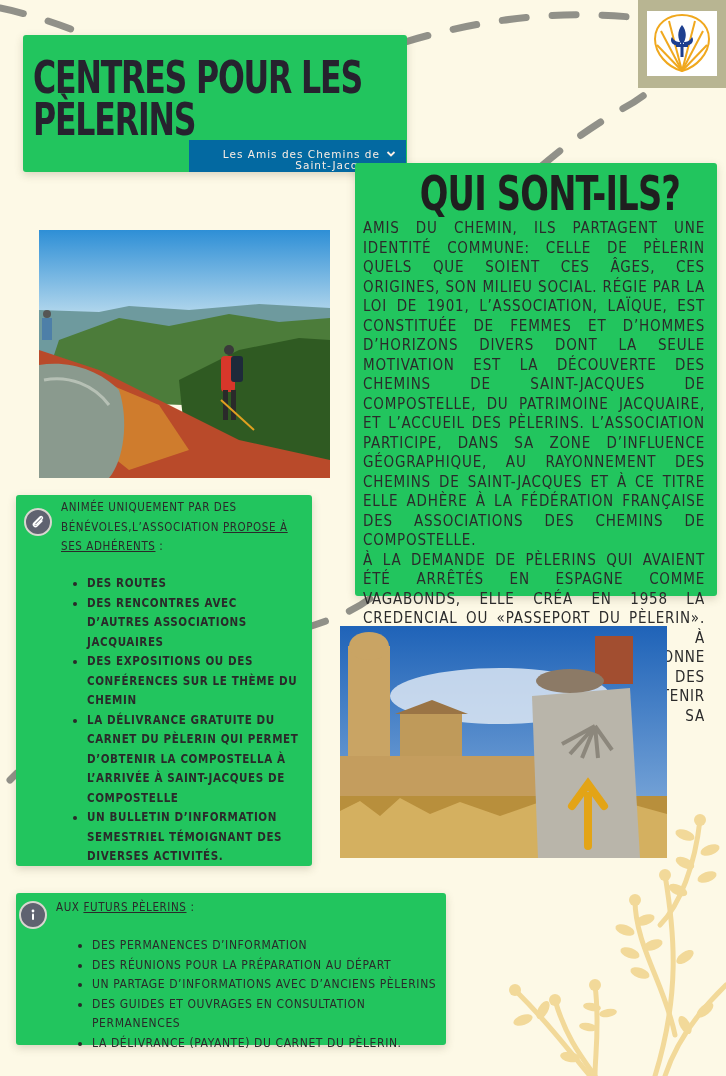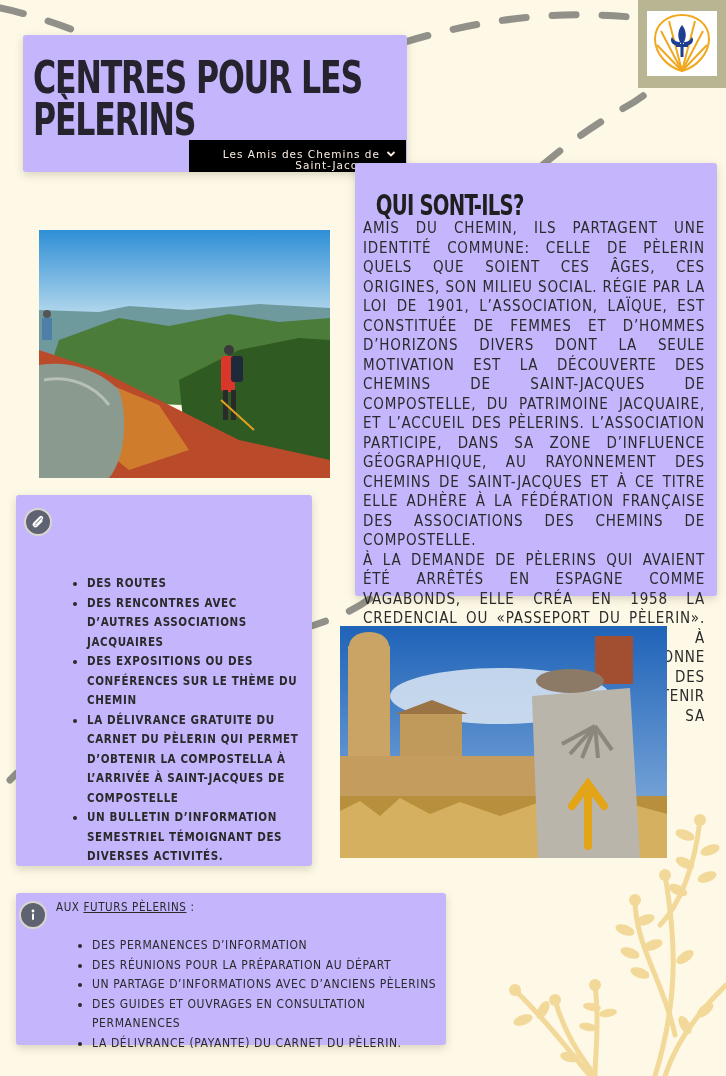--- a/index.html
+++ b/index.html
@@ -4,49 +4,49 @@
   <style>
     html, body { margin: 0; padding: 0; }
     body {
       width: 726px; height: 1076px; position: relative; overflow: hidden;
       background: #fdf9e6;
       font-family: "DejaVu Sans Condensed", "Liberation Sans Narrow", "Liberation Sans", sans-serif;
       color: #2a2a2a;
     }
     .path-layer { position: absolute; left: 0; top: 0; width: 726px; height: 1076px; pointer-events: none; }
     .card {
-      position: absolute; background: #c4b5fd;
+      position: absolute; background: #22c55e;
       box-shadow: 0 3px 8px rgba(90, 80, 50, 0.22);
       border-radius: 3px;
     }
     
     .title-card { left: 23px; top: 35px; width: 384px; height: 137px; }
     .title-text {
       position: absolute; left: 10px; top: 22px; width: 370px;
       font-family: "Liberation Sans Narrow", "DejaVu Sans Condensed", "Liberation Sans", sans-serif;
       font-weight: 700; font-size: 45px; line-height: 42px; color: #26222e;
       letter-spacing: -1.5px; transform: scaleX(0.78); transform-origin: left top;
       white-space: nowrap;
     }
     .subtitle-bar {
       position: absolute; left: 189px; top: 140px; width: 217px; height: 32px;
-      background: #000000; color: #fbeee4;
+      background: #0369a1; color: #fbeee4;
       font-family: "DejaVu Sans", sans-serif; font-size: 10.5px; letter-spacing: 1px;
       text-align: right; box-sizing: border-box; padding: 9px 26px 0 0; line-height: 11px;
     }
     .chev { position: absolute; right: 10px; top: 9px; width: 10px; height: 10px; }
     
     .logo-box { position: absolute; left: 638px; top: 0; width: 88px; height: 88px; background: #b8b592; }
     .logo-inner { position: absolute; left: 9px; top: 11px; width: 70px; height: 65px; background: #ffffff; }
     
     .who-card { left: 355px; top: 163px; width: 362px; height: 433px; }
     .who-heading {
-      position: absolute; left: 0; top: 21px; width: 100%; text-align: left;
+      position: absolute; left: 0; top: 8px; width: 100%; text-align: right;
       font-family: "Liberation Sans Narrow", "DejaVu Sans Condensed", "Liberation Sans", sans-serif;
-      font-weight: 700; font-size: 28px; line-height: 44px; color: #1f1f1f;
+      font-weight: 700; font-size: 48px; line-height: 44px; color: #1f1f1f;
       letter-spacing: -1px;
     }
     .who-heading span { display: inline-block; transform: scaleX(0.78); }
     .who-body {
       position: absolute; left: 8px; top: 56px; width: 342px;
       font-family: "DejaVu Sans Condensed", "Liberation Sans Narrow", sans-serif;
       font-size: 15px; line-height: 19.5px; letter-spacing: 0.8px; text-align: justify;
       text-transform: uppercase; color: #2b2b2b;
     }
     .who-body p { margin: 0; }
@@ -165,20 +165,23 @@
     <circle cx="8" cy="84" r="4" fill="#555"></circle>
     <rect x="3" y="88" width="10" height="22" fill="#4d7fa8"></rect>
   </svg>
 </div>
 
 <div class="card offer-card">
   <div class="icon-circle" style="left:8px; top:13px;">
     <svg width="24" height="24" viewBox="0 0 24 24">
       <path d="M15 7 L9 13 C 8 14, 9 15.5, 10.5 14.5 L16 9 C 17.5 7.5, 15.5 5.5, 14 7 L8 13 C 6 15, 9 18, 11 16 L16 11" fill="none" stroke="#ffffff" stroke-width="1.4" stroke-linecap="round"></path>
     </svg>
+  </div>
+  <div class="offer-intro">
+    <span>Animée uniquement par des bénévoles,l’association </span><span class="u">propose à ses adhérents</span><span> :</span>
   </div>
   <ul class="offer-list">
     <li>Des routes</li>
     <li>Des rencontres avec d’autres associations jacquaires</li>
     <li>Des expositions ou des conférences sur le thème du chemin</li>
     <li>La délivrance gratuite du carnet du pèlerin qui permet d’obtenir la Compostella à l’arrivée à Saint-Jacques de Compostelle</li>
     <li>Un bulletin d’information semestriel témoignant des diverses activités.</li>
   </ul>
 </div>
 

